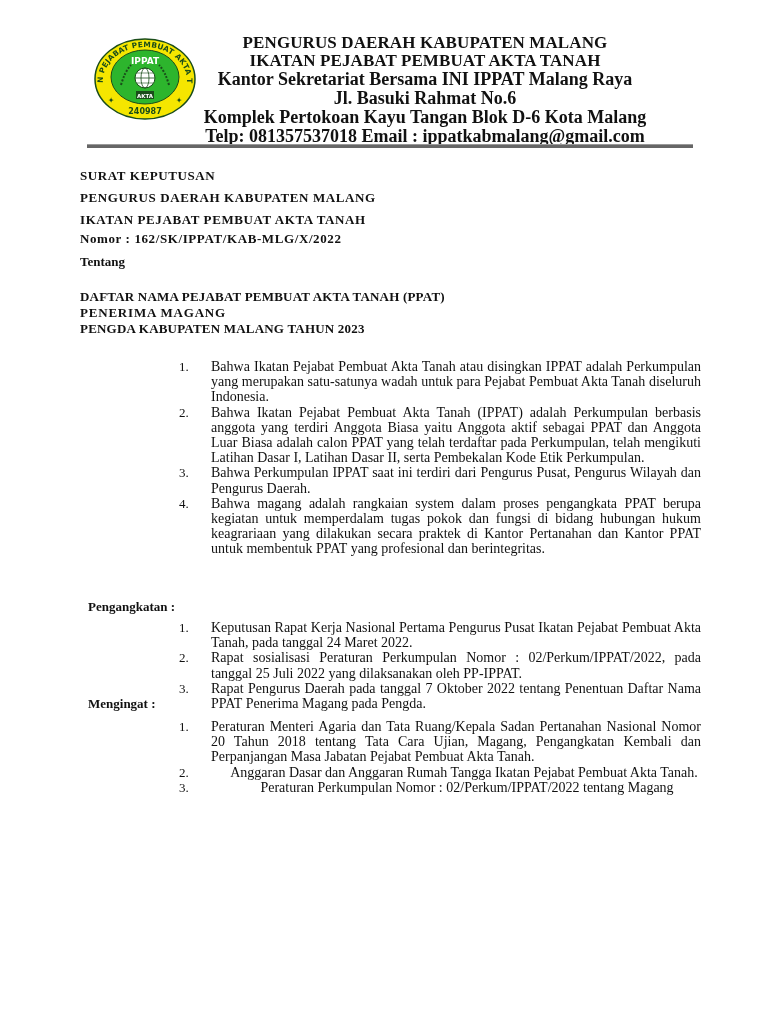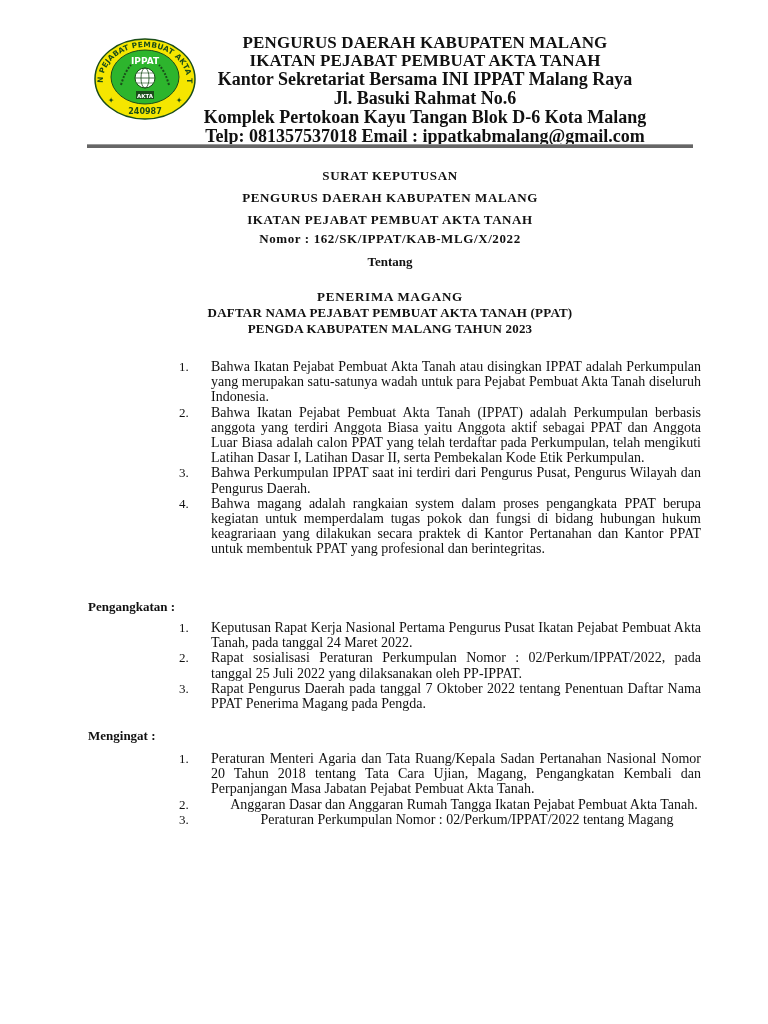--- a/index.html
+++ b/index.html
@@ -15,21 +15,21 @@
       position: absolute; left: 200px; top: 34px; width: 450px; text-align: center;
       font-weight: bold;
     }
     .lh-1, .lh-2 { font-size: 17px; line-height: 18px; letter-spacing: 0.1px; }
     .lh-3, .lh-4, .lh-5, .lh-6 { font-size: 18px; line-height: 19px; }
     .divider {
       position: absolute; left: 87px; top: 144px; width: 606px; height: 3px;
       background: #666; border-top: 1px solid #999;
     }
     .title-block {
-      position: absolute; left: 80px; width: 620px; text-align: center; font-weight: bold;
+      position: absolute; left: 80px; width: 620px; text-align: left; font-weight: bold;
       font-size: 13px;
     }
     .tb1 { top: 165px; line-height: 22px; letter-spacing: 0.6px; }
     .tb2 { top: 254px; }
     .tb3 { top: 289px; line-height: 16px; letter-spacing: 0.2px; }
     .section {
       position: absolute; left: 88px; width: 612px; font-size: 13px;
     }
     .section-label { font-weight: bold; font-size: 13px; line-height: 16px; }
     .list { margin: 0; padding: 0; list-style: none; }
@@ -40,21 +40,21 @@
       position: absolute; left: 91px; top: 0;
     }
     .item .txt {
       display: block; text-align: justify; width: 490px; font-size: 14px;
     }
     .item .txt.nojust { text-align: center; margin-left: 8px; }
     .s1 { top: 352px; }
     .s1 .list { margin-top: 7px; }
     .s2 { top: 599px; }
     .s2 .list { margin-top: 5px; }
-    .s3 { top: 728px; }
+    .s3 { top: 696px; }
     .s3 .list { margin-top: 7px; }
   </style>
 </head>
 <body>
 
 <div class="logo">
   <svg width="104" height="84" viewBox="0 0 104 84">
     <ellipse cx="52" cy="42" rx="50" ry="40" fill="#f5e600" stroke="#1a4d1a" stroke-width="1.5"></ellipse>
     <ellipse cx="52" cy="40" rx="34" ry="27" fill="#2db52d" stroke="#1a4d1a" stroke-width="1"></ellipse>
     <path id="ringpath" d="M 10 44 A 42 34 0 0 1 94 44" fill="none"></path>
@@ -91,22 +91,22 @@
 <div class="title-block tb1">
   <div>SURAT KEPUTUSAN</div>
   <div>PENGURUS DAERAH KABUPATEN MALANG</div>
   <div>IKATAN PEJABAT PEMBUAT AKTA TANAH</div>
   <div style="line-height:16px;">Nomor : 162/SK/IPPAT/KAB-MLG/X/2022</div>
 </div>
 
 <div class="title-block tb2">Tentang</div>
 
 <div class="title-block tb3">
+  <div>DAFTAR NAMA PEJABAT PEMBUAT AKTA TANAH (PPAT)</div>
   <div style="letter-spacing:0.8px;">PENERIMA MAGANG</div>
-  <div>DAFTAR NAMA PEJABAT PEMBUAT AKTA TANAH (PPAT)</div>
   <div>PENGDA KABUPATEN MALANG TAHUN 2023</div>
 </div>
 
 <div class="section s1">
   <ol class="list">
     <li class="item">
       <span class="num">1.</span>
       <span class="txt">Bahwa Ikatan Pejabat Pembuat Akta Tanah atau disingkan IPPAT adalah Perkumpulan yang merupakan satu-satunya wadah untuk para Pejabat Pembuat Akta Tanah diseluruh Indonesia.</span>
     </li>
     <li class="item">

